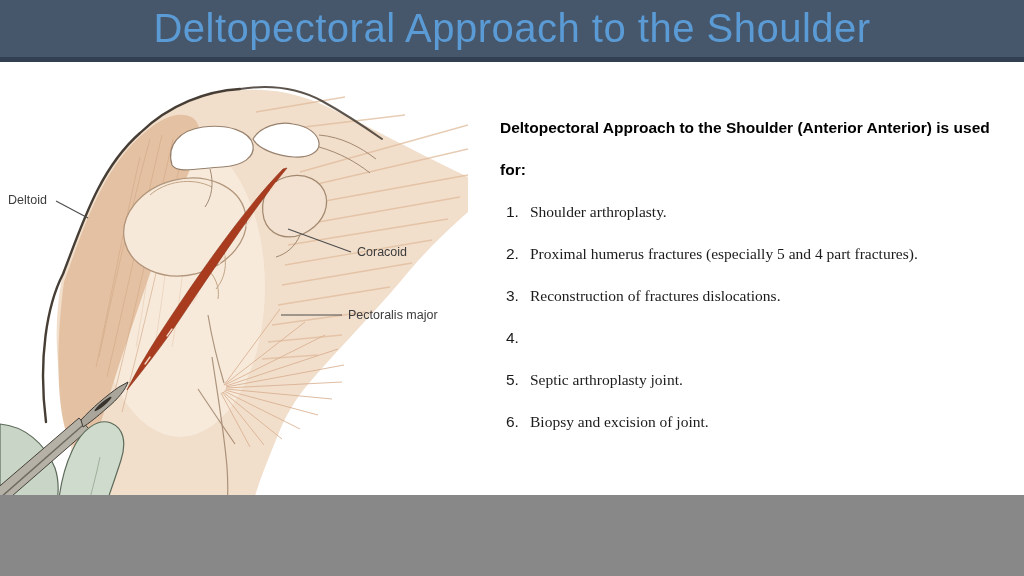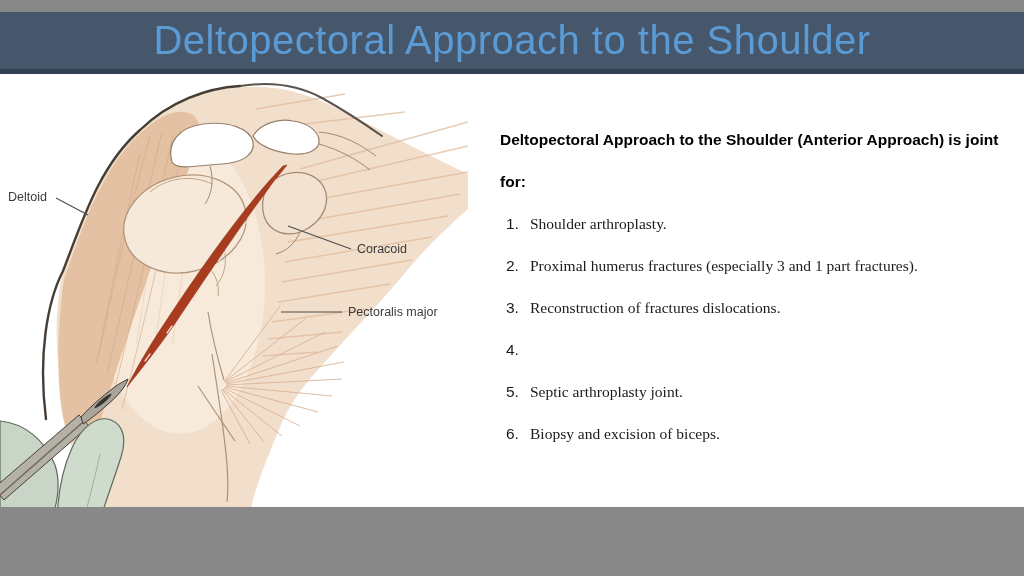--- a/index.html
+++ b/index.html
@@ -1,31 +1,31 @@
 <!DOCTYPE html>
 <html><head>
 <meta charset="utf-8">
 <style>
   html,body { margin:0; padding:0; background:#888; }
   .slide {
     position:relative; width:1024px; height:495px; background:#ffffff;
-    overflow:hidden; font-family:"Liberation Sans", sans-serif;margin-top:12px;
+    overflow:hidden; font-family:"Liberation Sans", sans-serif;
   }
   
   .titlebar {
     position:absolute; left:0; top:0; width:1024px; height:57px;
     background:#46566B; border-bottom:5px solid #323E52;
   }
   .titlebar h1 {
     margin:0; text-align:center; line-height:56px;
     font-size:40px; font-weight:400; letter-spacing:0.5px; color:#5B9BD5;
     font-family:"Liberation Sans", sans-serif;
   }
   
-  .figure { position:absolute; left:0; top:62px; width:470px; height:496px; }
+  .figure { position:absolute; left:0; top:77px; width:470px; height:496px; }
   .figure svg { display:block; }
   .fig-label { font-family:"Liberation Sans", sans-serif; font-size:12.5px; fill:#3c3c3c; }
   
   .content {
     position:absolute; left:500px; top:107px; width:505px;
     font-size:15.5px; line-height:42px; color:#1b1b1b;
   }
   .content-heading { margin:0; font-weight:700; color:#000; }
   .uses-list { list-style:none; margin:0; padding:0; }
   .uses-list li { display:flex; padding-left:6px; }
@@ -173,41 +173,41 @@
         <text x="8" y="127" class="fig-label">Deltoid</text>
         <path d="M351,175 L288,152" stroke="#4D4D4D" stroke-width="1.1"></path>
         <text x="357" y="179" class="fig-label">Coracoid</text>
         <path d="M342,238 L281,238" stroke="#4D4D4D" stroke-width="1.1"></path>
         <text x="348" y="242" class="fig-label">Pectoralis major</text>
       </g>
     </svg>
   </div>
 
   <div class="content">
-    <p class="content-heading">Deltopectoral Approach to the Shoulder (Anterior Approach) is joint for:</p>
+    <p class="content-heading">Deltopectoral Approach to the Shoulder (Anterior Anterior) is used for:</p>
     <ol class="uses-list">
       <li>
         <span class="num">1.</span>
         <span class="item-text">Shoulder arthroplasty.</span>
       </li>
       <li>
         <span class="num">2.</span>
-        <span class="item-text">Proximal humerus fractures (especially 3 and 1 part fractures).</span>
+        <span class="item-text">Proximal humerus fractures (especially 5 and 4 part fractures).</span>
       </li>
       <li>
         <span class="num">3.</span>
         <span class="item-text">Reconstruction of fractures dislocations.</span>
       </li>
       <li>
         <span class="num">4.</span>
       </li>
       <li>
         <span class="num">5.</span>
         <span class="item-text">Septic arthroplasty joint.</span>
       </li>
       <li>
         <span class="num">6.</span>
-        <span class="item-text">Biopsy and excision of biceps.</span>
+        <span class="item-text">Biopsy and excision of joint.</span>
       </li>
     </ol>
   </div>
 
 </div>
 
 </body></html>

